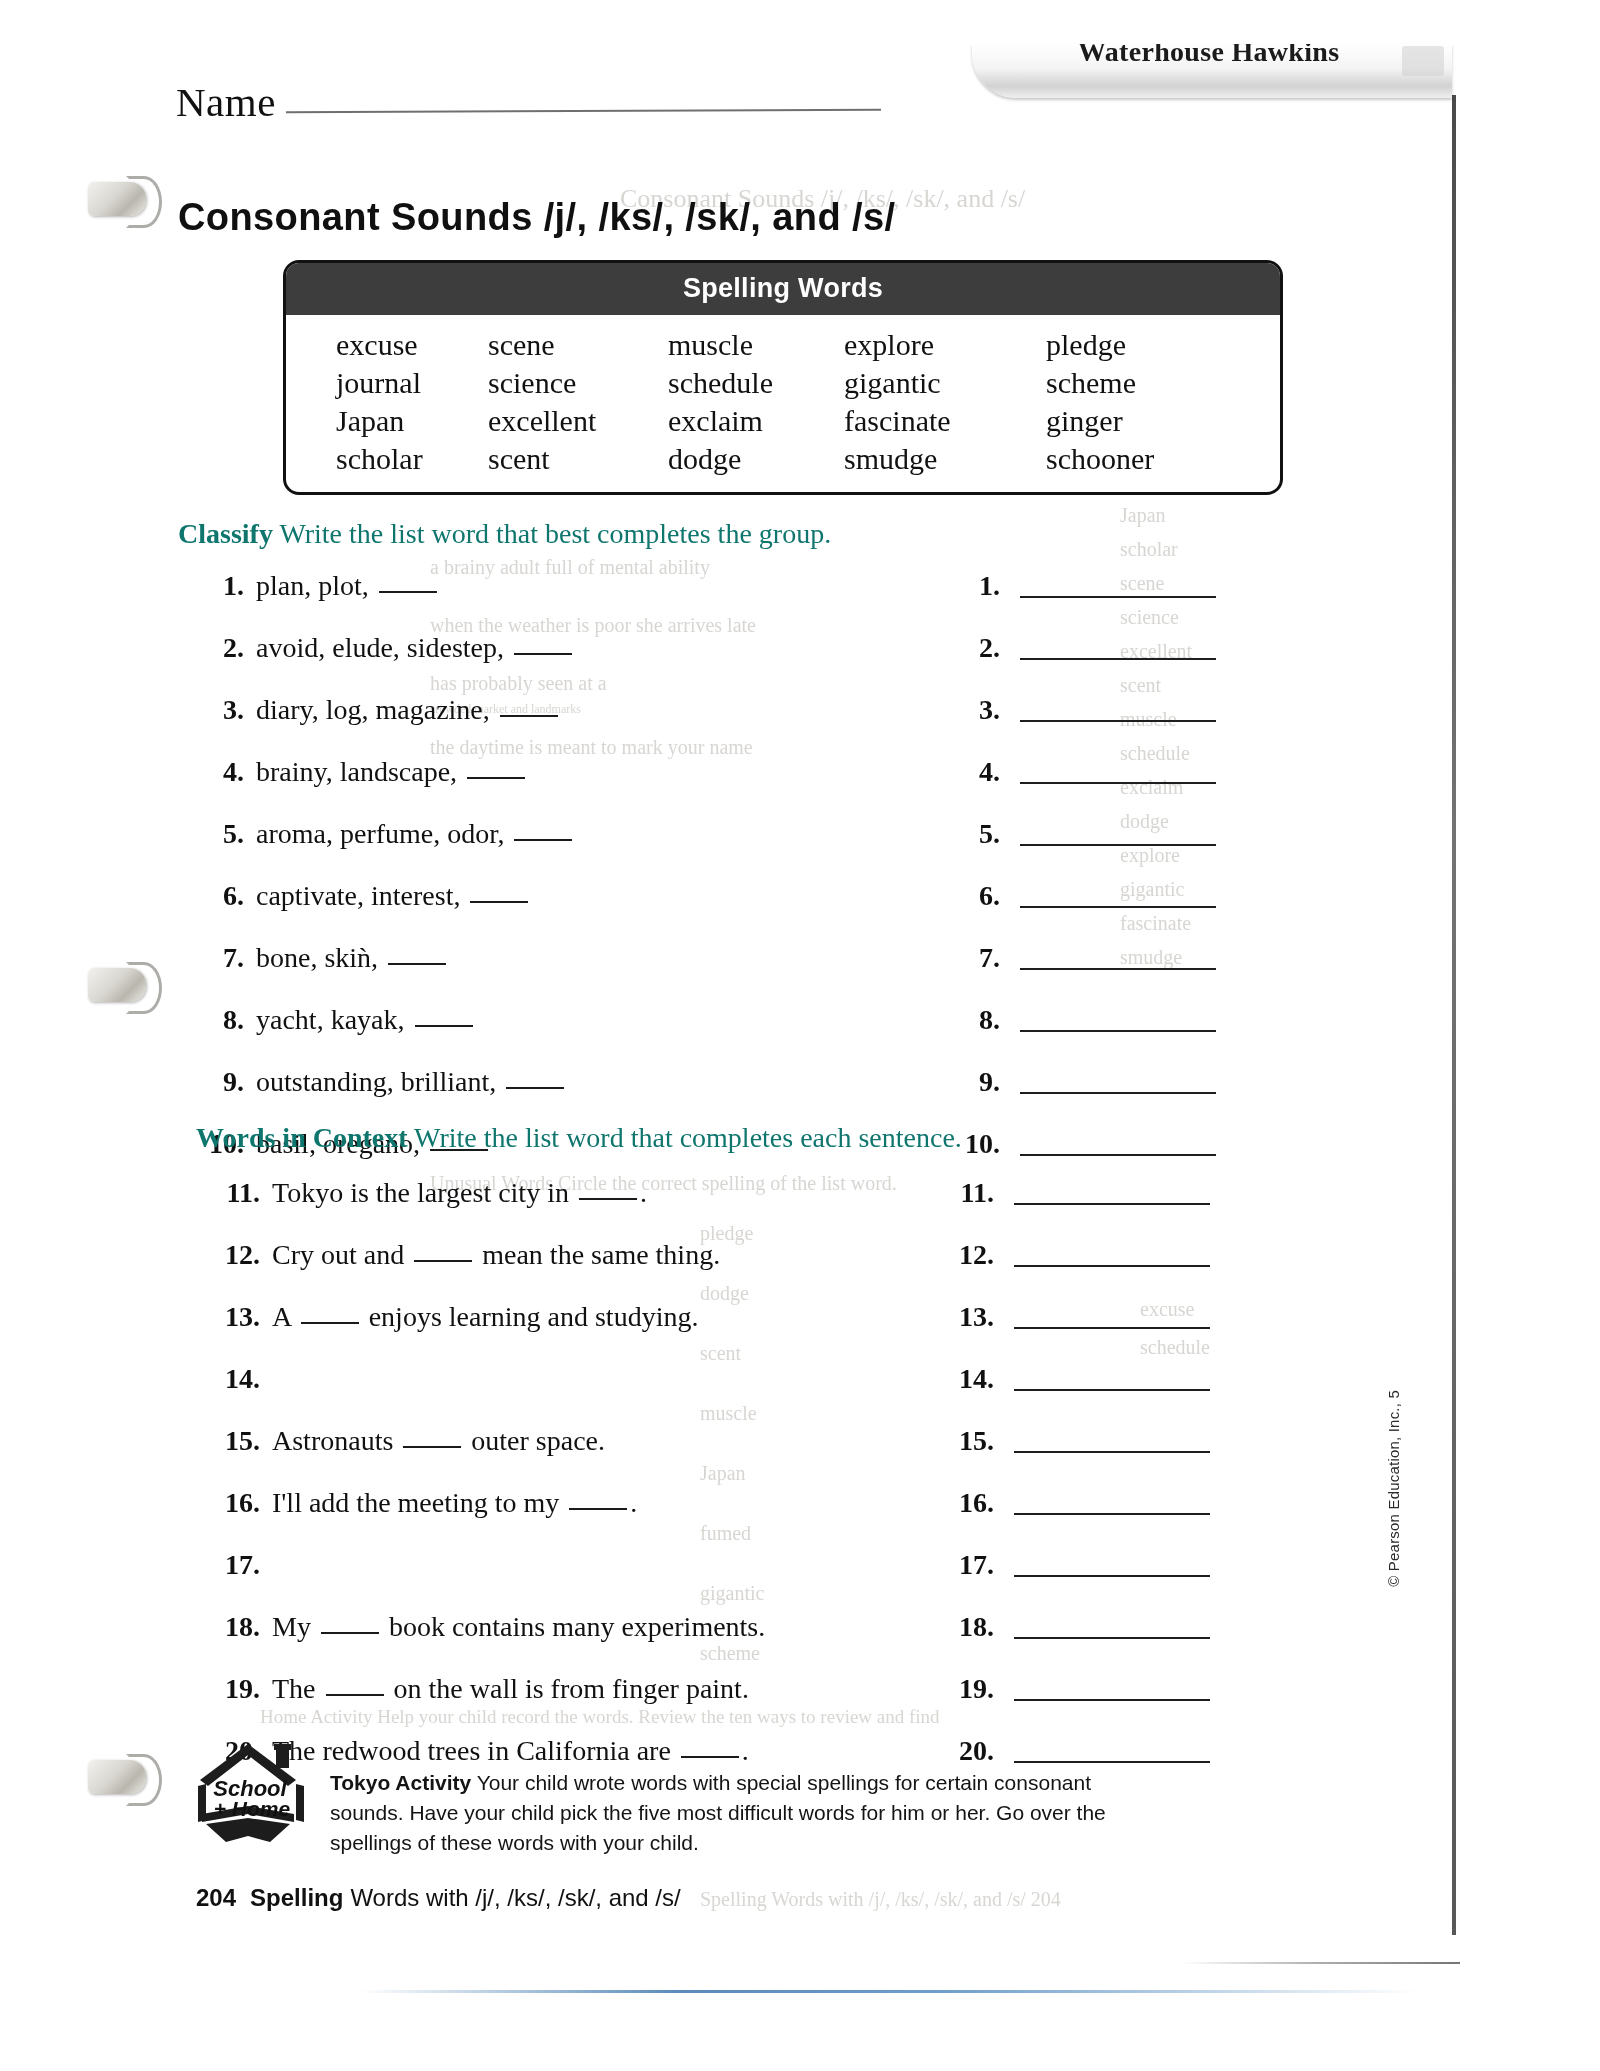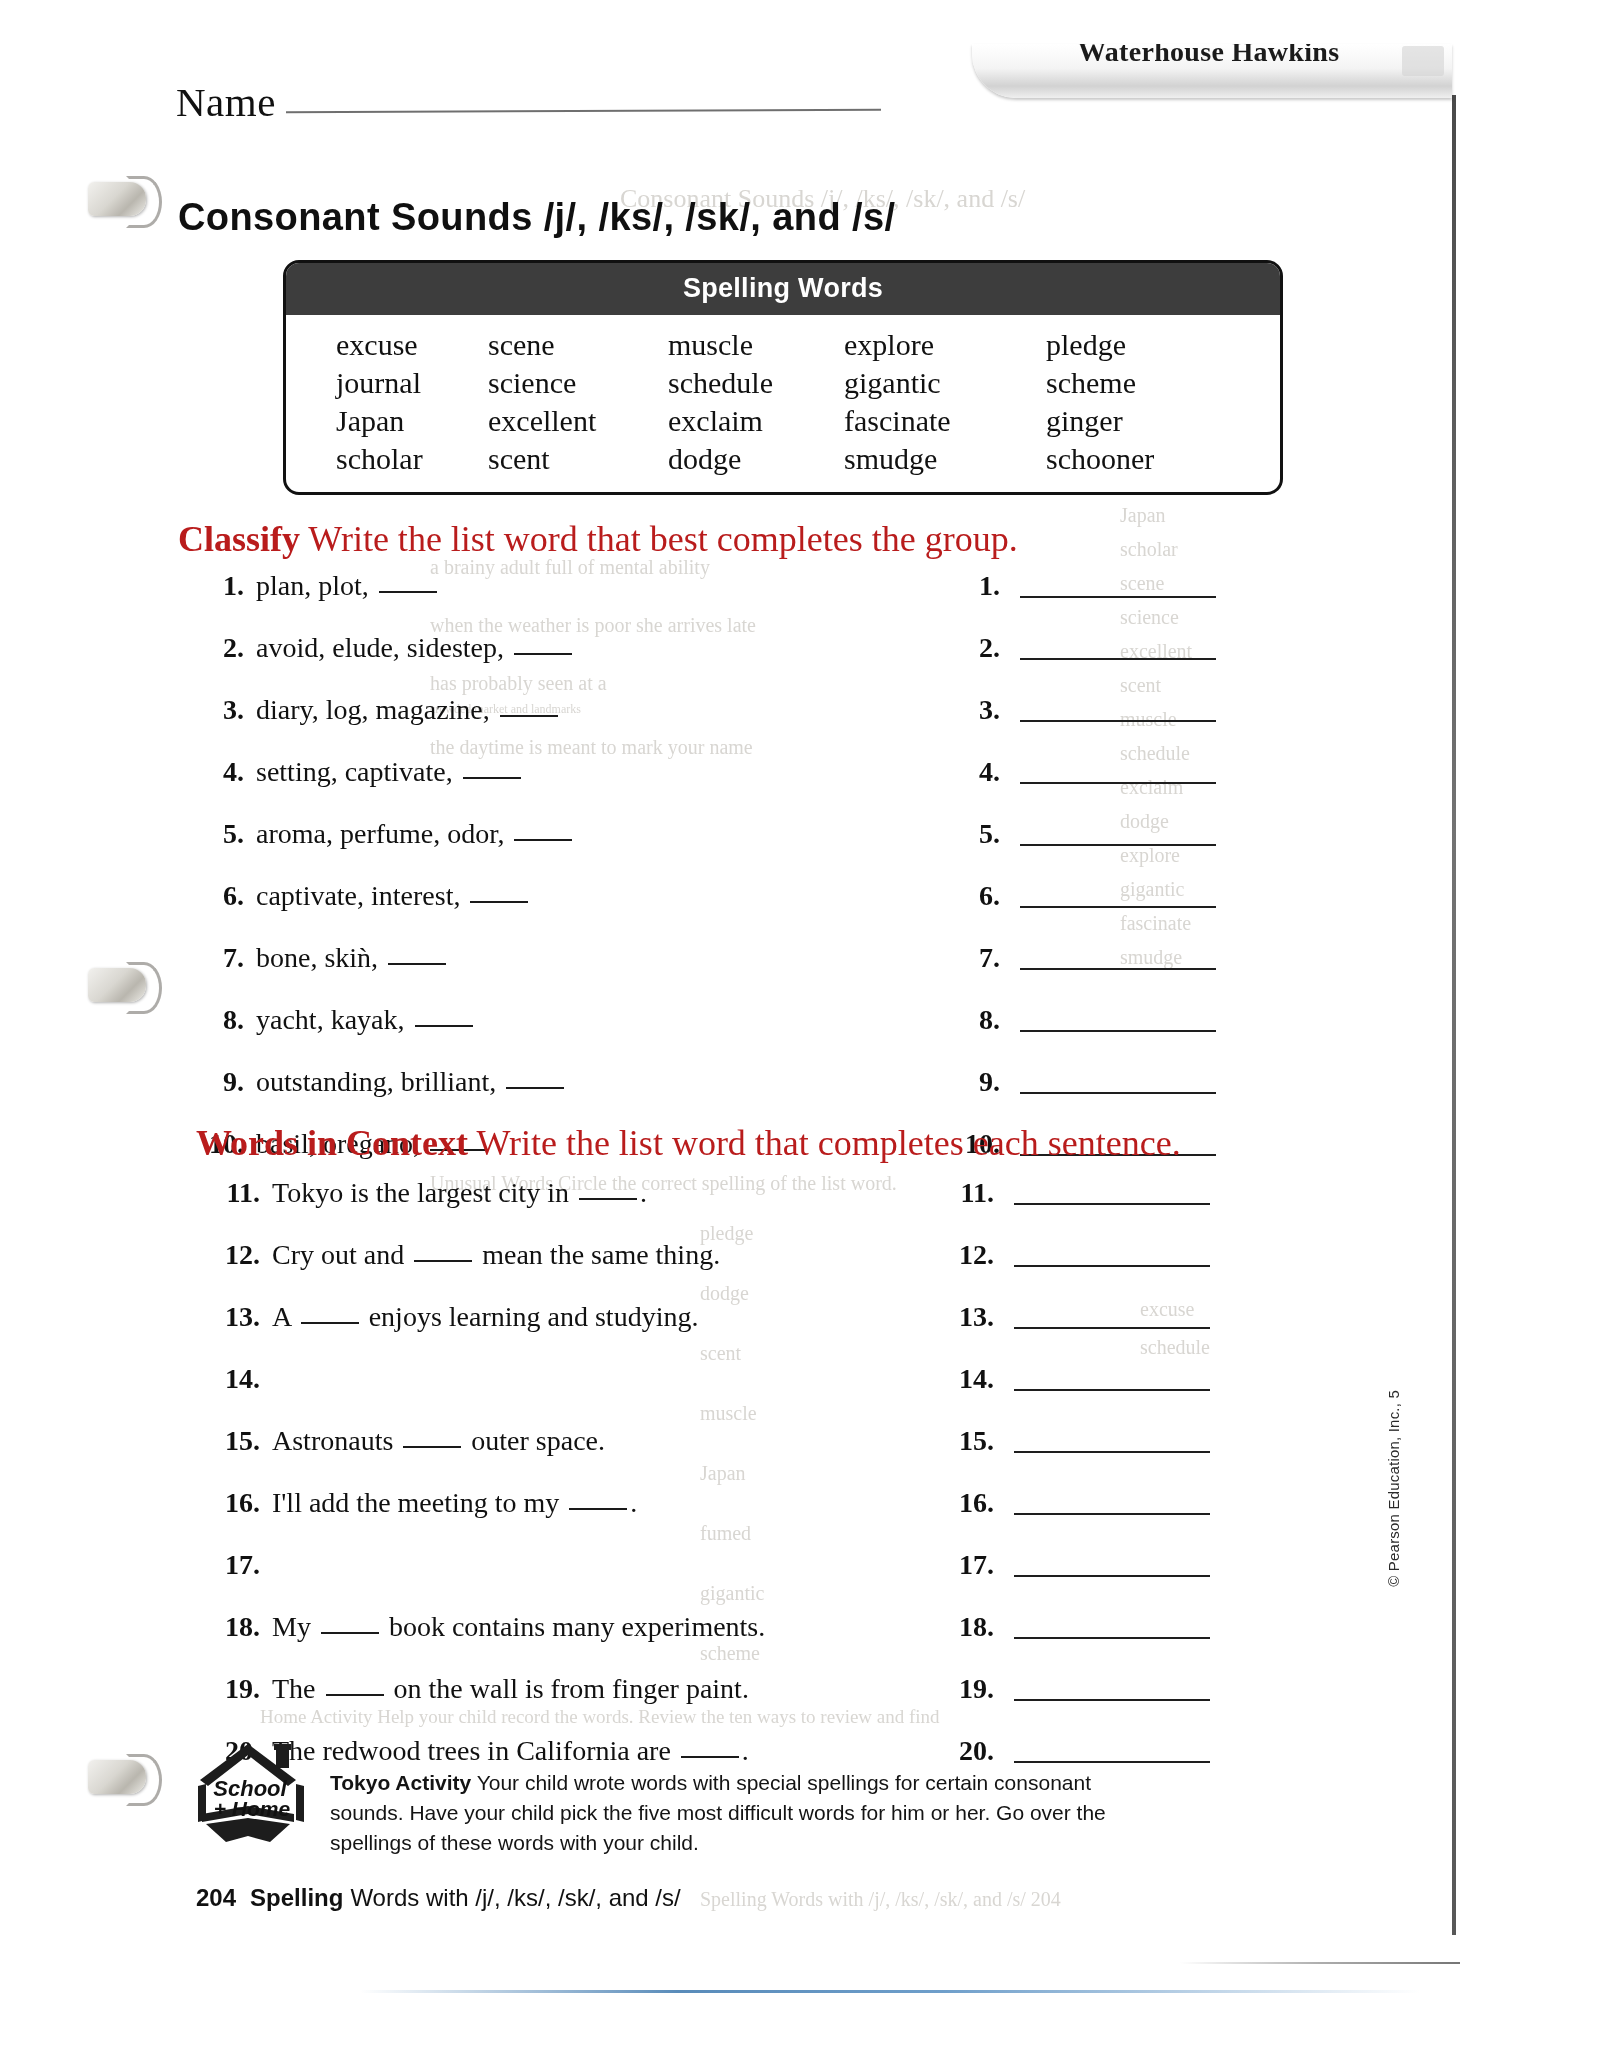--- a/index.html
+++ b/index.html
@@ -189,22 +189,22 @@
   .sw-c0 { padding-left: 30px; }
   .sw-c1 { padding-left: 14px; }
   .sw-c2 { padding-left: 8px; }
   .sw-c3 { padding-left: 0px; }
   .sw-c4 { padding-left: 12px; }
 
   
   .section-heading {
     position: absolute;
     font-family: "Liberation Serif", serif;
-    font-size: 36px;
-    color: #b91c1c;
+    font-size: 28px;
+    color: #0f766e;
     white-space: nowrap;
   }
   .section-heading .lead {
     font-weight: bold;
   }
   #classify-heading { left: 178px; top: 518px; }
   #context-heading  { left: 196px; top: 1122px; }
 
   
   .prompt {
@@ -413,21 +413,21 @@
       <div class="prompt" style="left: 196px; top: 632px;">
         <span class="prompt-num">2.</span>
         <span class="prompt-text"><span>avoid, elude, sidestep, </span><span class="blank-inline"></span></span>
       </div>
       <div class="prompt" style="left: 196px; top: 694px;">
         <span class="prompt-num">3.</span>
         <span class="prompt-text"><span>diary, log, magazine, </span><span class="blank-inline"></span></span>
       </div>
       <div class="prompt" style="left: 196px; top: 756px;">
         <span class="prompt-num">4.</span>
-        <span class="prompt-text"><span>setting, captivate, </span><span class="blank-inline"></span></span>
+        <span class="prompt-text"><span>brainy, landscape, </span><span class="blank-inline"></span></span>
       </div>
       <div class="prompt" style="left: 196px; top: 818px;">
         <span class="prompt-num">5.</span>
         <span class="prompt-text"><span>aroma, perfume, odor, </span><span class="blank-inline"></span></span>
       </div>
       <div class="prompt" style="left: 196px; top: 880px;">
         <span class="prompt-num">6.</span>
         <span class="prompt-text"><span>captivate, interest, </span><span class="blank-inline"></span></span>
       </div>
       <div class="prompt" style="left: 196px; top: 942px;">

